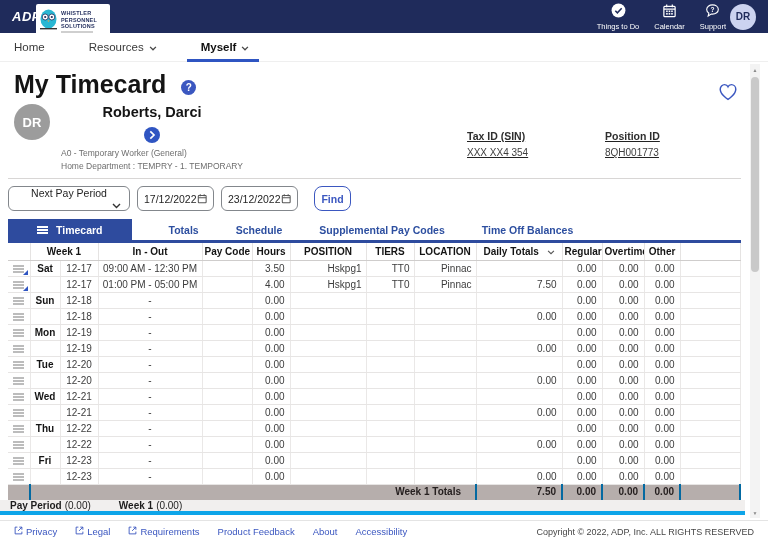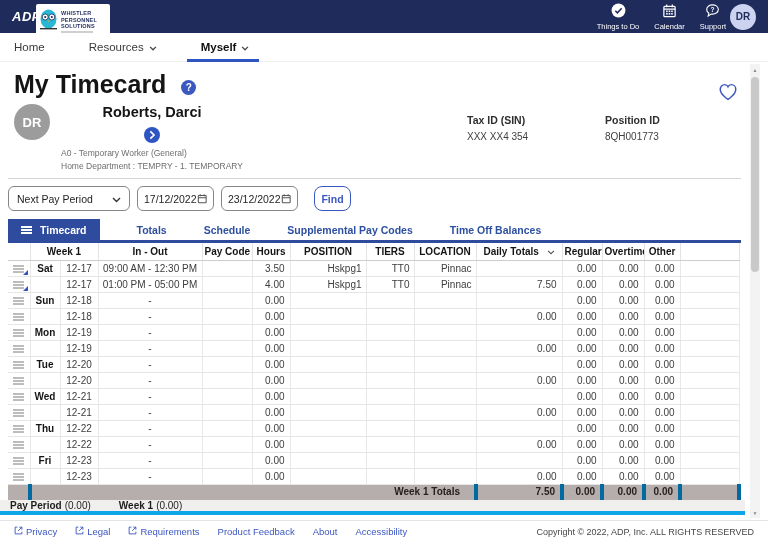--- a/index.html
+++ b/index.html
@@ -29,59 +29,59 @@
   .title-row { display:flex; align-items:center; gap:15px; margin:8px 0 0 14px; }
   h1 { font-size:25px; margin:0; color:#141414; font-weight:bold; }
   .help-badge { width:15px; height:15px; border-radius:50%; background:#3b57c0; color:#fff; font-size:10px; font-weight:bold;
     display:flex; align-items:center; justify-content:center; margin-top:5px; cursor:pointer; }
   .fav { position:absolute; top:13px; right:30px; cursor:pointer; }
   .profile { display:flex; margin:5px 0 0 14px; gap:11px; }
   .p-avatar { width:36px; height:36px; border-radius:50%; background:#9c9c9c; color:#fff; font-size:13px; font-weight:bold;
     display:flex; align-items:center; justify-content:center; flex:none; }
   .p-name-row { display:flex; align-items:center; gap:7px; font-size:14.5px; font-weight:bold; color:#141414;flex-direction:column; }
   .p-sub { font-size:8.5px; color:#6d6d6d; margin-top:2px; line-height:10.5px; }
-  .id-block { position:absolute; font-size:10px; top:44px; }
+  .id-block { position:absolute; font-size:10px; top:60px;text-decoration:underline; }
   .id-block .lbl { font-weight:bold; color:#2e2e2e; font-size:10.5px; margin-bottom:5px; }
   .id-block .val { color:#3f3f3f; }
   #tax-block { left:467px; } #pos-block { left:605px; }
   .divider { height:1px; background:#d8d6d5; margin:7px 0 0 8px; width:733px; }
   
   .filters { display:flex; align-items:center; margin:7px 0 0 8px; gap:7px; }
   .selectbox, .datebox { height:25px; border:1px solid #83878c; border-radius:6px; display:flex; align-items:center;
     padding:0 8px; font-size:10.5px; color:#1f1f1f; background:#fff; cursor:pointer; }
-  .selectbox { width:122px; } .selectbox .chev { margin-left:auto; }
+  .selectbox { width:122px;flex-direction:column; } .selectbox .chev { margin-left:auto; }
   .datebox { width:77px; padding:0 6px; } .datebox svg { margin-left:auto; }
   .btn-outline { border:1.5px solid #3b57c0; color:#3b57c0; font-weight:bold; border-radius:8px; background:#fff; font-size:10.5px;
     display:flex; align-items:center; justify-content:center; cursor:pointer; }
   .find { width:37px; height:25px; margin-left:9px; }
   
   .tabs { display:flex; align-items:center; margin:8px 0 0 8px; height:21px; }
   .tab-active { background:#2e4b9e; color:#fff; font-weight:bold; font-size:10.5px; height:21px; display:flex; align-items:center;
-    gap:8px; padding:0 13px; cursor:pointer; }
+    gap:8px; padding:0 29px; cursor:pointer; }
   .tab { color:#2d4fa0; font-weight:bold; font-size:10.5px; margin-left:37px; cursor:pointer; }
   .tab:first-of-type { margin-left:12px; }
   .tabs-underline { height:3px; background:#2e4b9e; margin-left:8px; width:733px; }
   .hamb { display:inline-block; width:11px; height:8px;
     background:repeating-linear-gradient(to bottom, currentColor 0 1.6px, transparent 1.6px 3.2px); }
   
   table { border-collapse:collapse; table-layout:fixed; width:733px; margin-left:8px; font-size:10px; }
   th { font-size:10px; font-weight:bold; color:#141414; height:17px; border-right:1px solid #e5e3e2; border-bottom:1px solid #cfcdcc;
     padding:0 2px; white-space:nowrap; overflow:hidden; text-align:center; }
   td { height:16px; border-right:1px solid #eae8e7; border-bottom:1px solid #e7e5e4; padding:0 4px; color:#3c3c3c;
     white-space:nowrap; overflow:hidden; }
   .th-daily { display:flex; align-items:center; justify-content:space-between; padding:0 5px; height:100%; }
   .c-handle { position:relative; text-align:center; padding:0; cursor:pointer; }
   .c-handle .hamb { color:#bcbcbc; width:11px; height:8px; vertical-align:middle; }
   .corner { position:absolute; right:2px; bottom:1px; width:0; height:0; border-left:5px solid transparent; border-bottom:5px solid #2f55c2; }
   .c-day { text-align:center; font-weight:bold; color:#151515; }
   .c-date { text-align:center; }
   .c-inout { text-align:center; }
   .num { text-align:right; padding-right:5px; }
   .c-left { text-align:right; padding-left:7px; }
-  .trow td { background:#b6aeac; font-weight:bold; color:#262020; border-right:4px solid #0369a1; border-bottom:1px solid #b6aeac; height:15px; }
+  .trow td { background:#b6aeac; font-weight:bold; color:#262020; border-right:2px solid #0369a1; border-bottom:1px solid #b6aeac; height:15px; }
   .trow .t-label { text-align:right; padding-right:14px; }
   
   .summary { height:15px; background:#f1efee; border-bottom:4px solid #0ea5e9; display:flex; align-items:center;
     padding-left:10px; gap:28px; font-size:10px; color:#1d1d1d; width:745px; }
   .summary b { margin-right:3px; }
   .actions-row { display:flex; align-items:center; margin:7px 14px 0 8px; width:731px; }
   .btn-save { width:41px; height:24px; background:#31509f; color:#fff; font-weight:bold; font-size:10.5px; border-radius:6px;
     display:flex; align-items:center; justify-content:center; cursor:pointer; }
   .btn-refresh { width:38px; height:24px; margin-left:10px; border-radius:6px; }
   .btn-prefs { margin-left:auto; width:88px; height:23px; border-radius:12px; gap:6px; margin-right:8px; }

